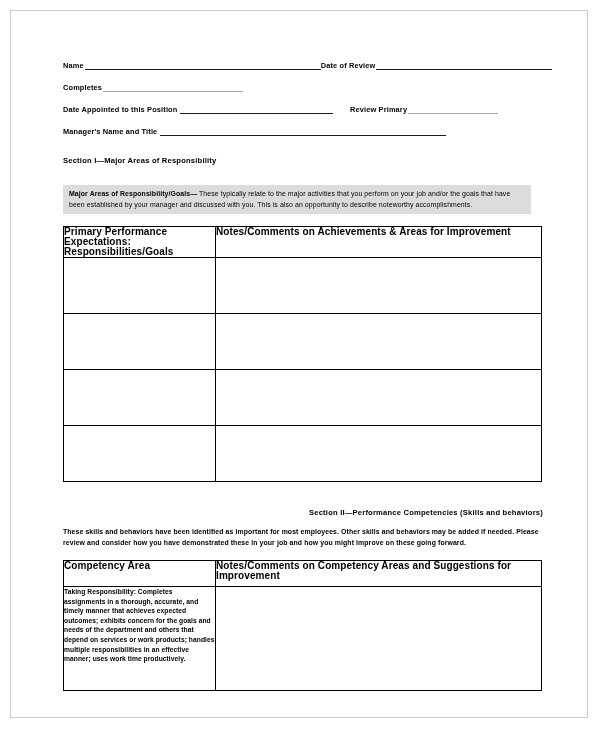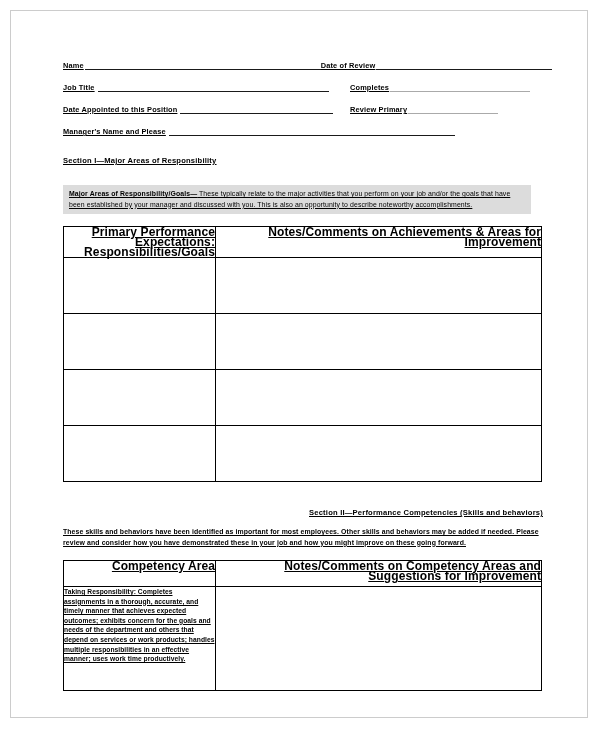--- a/index.html
+++ b/index.html
@@ -24,21 +24,20 @@
     border: 1px solid #cccccc;
     background: #ffffff;
     box-sizing: border-box;
   }
 
   .content {
     position: absolute;
     left: 52px;
     top: 50px;
     width: 480px;
-    text-decoration: underline;
   }
 
   
   .field-rows {
     width: 480px;
   }
   .field-row {
     display: flex;
     align-items: flex-end;
     margin-bottom: 13px;
@@ -120,22 +119,22 @@
     margin-top: 12px;
     table-layout: fixed;
   }
   table.form-table td,
   table.form-table th {
     border: 1px solid #000000;
     vertical-align: top;
     padding: 0;
   }
   th.th-cell {
-    text-align: right;
-    font-size: 12px;
+    text-align: left;
+    font-size: 10px;
     font-weight: bold;
     letter-spacing: 0.1px;
     line-height: 10px;
     padding: 4px 4px 4px 4px;
     vertical-align: top;
   }
   .col-a { width: 152px; }
   .col-b { width: 326px; }
 
   .hdr-row-1 { height: 30px; }
@@ -169,44 +168,40 @@
           <span class="fld-label">Name</span>
           <span class="rule" style="width:236px"></span>
         </div>
         <div class="fld col-right">
           <span class="fld-label">Date of Review</span>
           <span class="rule" style="width:176px"></span>
         </div>
       </div>
 
       <div class="field-row">
-        <div class="fld col-left">
-          <span class="fld-label">Job Title</span>
-          <span class="rule gap" style="width:231px"></span>
-        </div>
         <div class="fld col-right">
           <span class="fld-label">Completes</span>
           <span class="rule light" style="width:140px"></span>
         </div>
       </div>
 
       <div class="field-row">
         <div class="fld col-left">
           <span class="fld-label">Date Appointed to this Position</span>
           <span class="rule gap" style="width:153px"></span>
         </div>
         <div class="fld col-right">
           <span class="fld-label">Review Primary</span>
           <span class="rule light" style="width:90px"></span>
         </div>
       </div>
 
       <div class="field-row">
         <div class="fld">
-          <span class="fld-label">Manager's Name and Please</span>
+          <span class="fld-label">Manager's Name and Title</span>
           <span class="rule gap" style="width:286px"></span>
         </div>
       </div>
 
     </div>
 
     <div class="section-title">Section I—Major Areas of Responsibility</div>
 
     <div class="highlight-block">
       <div class="body-text"><span class="bold">Major Areas of Responsibility/Goals—</span><span> These typically relate to the major activities that you perform on your job and/or the goals that have been established by your manager and discussed with you.  This is also an opportunity to describe noteworthy accomplishments.</span></div>

